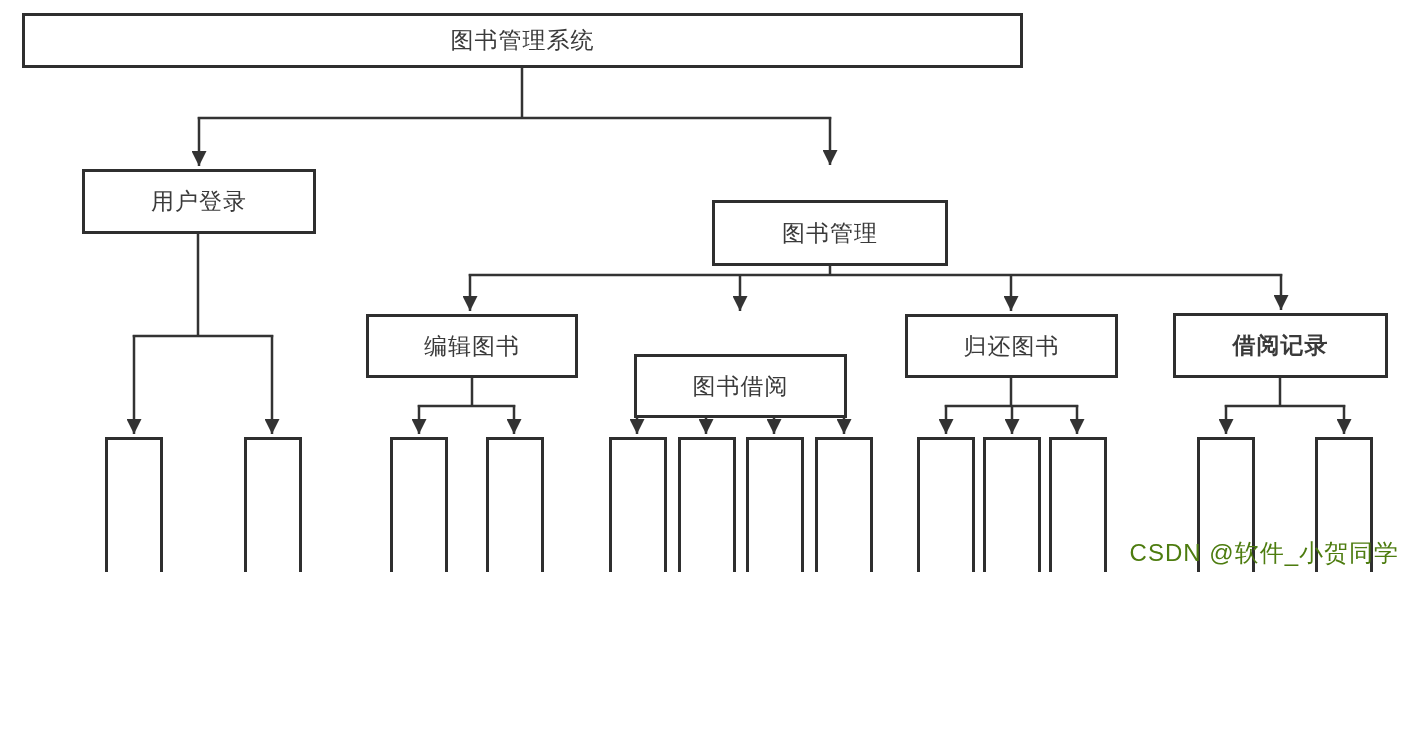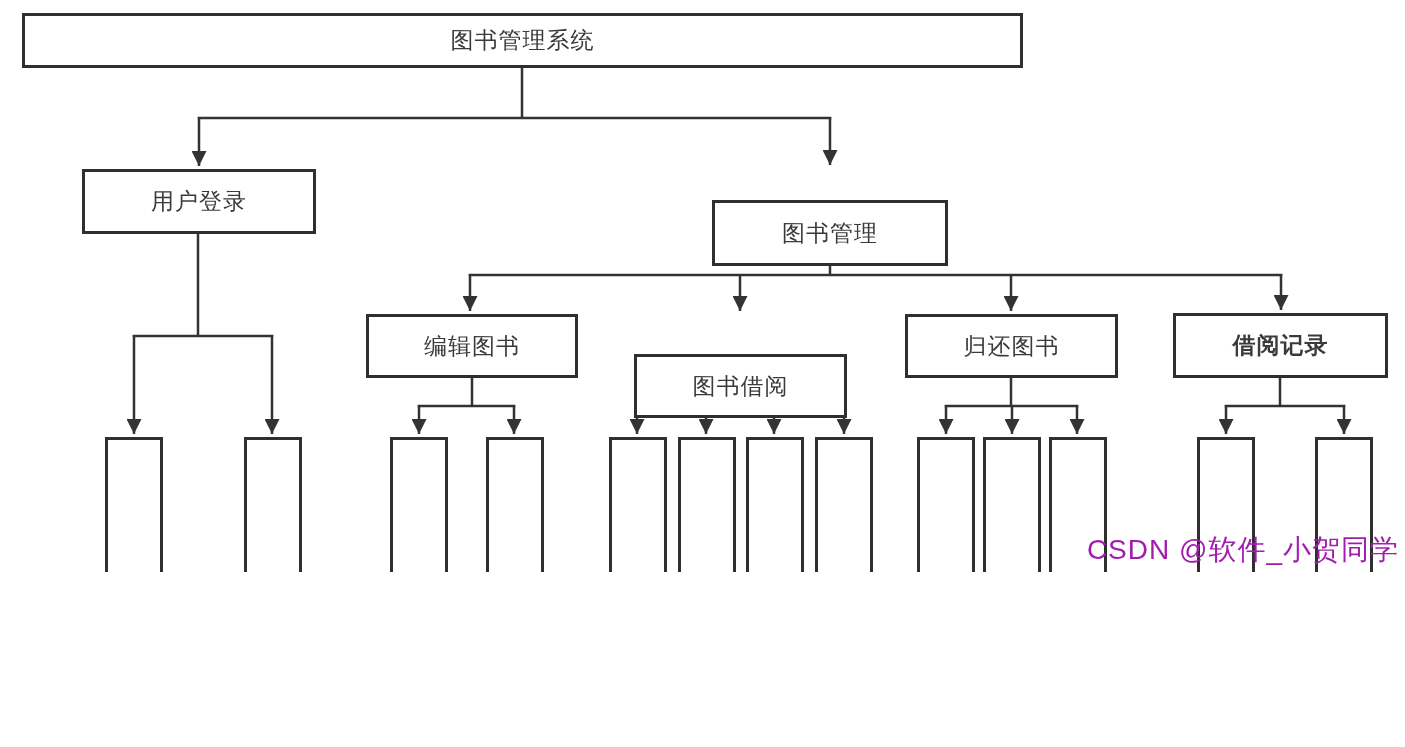--- a/index.html
+++ b/index.html
@@ -47,22 +47,22 @@
     writing-mode: vertical-rl;
     text-orientation: mixed;
     font-size: 24px;
     letter-spacing: 5px;
     line-height: 1;
   }
   #watermark {
     position: absolute;
     right: 6px;
     bottom: 3px;
-    color: #a21caf;
-    font-size: 28px;
+    color: #4d7c0f;
+    font-size: 24px;
     letter-spacing: 1px;
     white-space: nowrap;
   }
 </style>
 </head>
 <body>
 
 <div id="stage">
 
   <svg id="wires" viewBox="0 0 1405 747" xmlns="http://www.w3.org/2000/svg">

